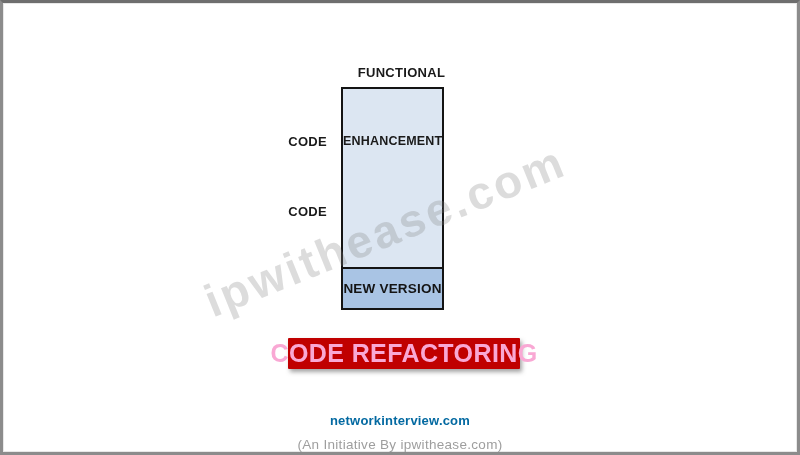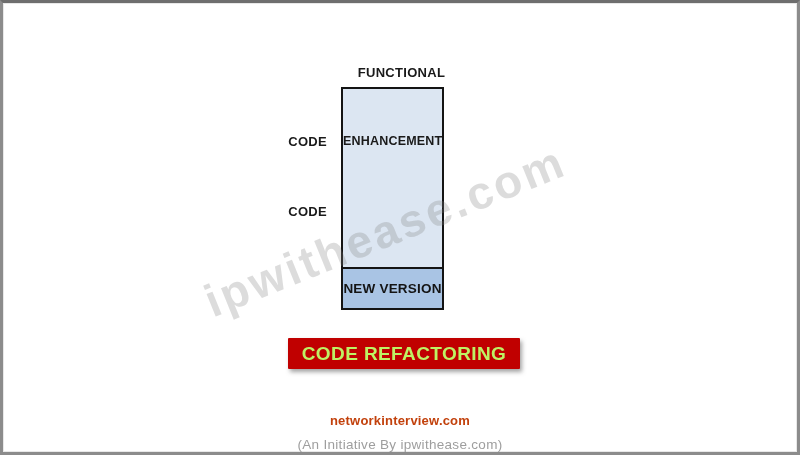--- a/index.html
+++ b/index.html
@@ -94,34 +94,34 @@
     width: 232px; height: 31px;
     background: #c00000;
     border-radius: 1px;
     box-shadow: 2px 3px 4px rgba(90, 90, 90, 0.55);
     display: flex;
     align-items: center;
     justify-content: center;
     z-index: 3;
   }
   .banner-text {
-    color: #bef264;
+    color: #f9a8d4;
     font-weight: bold;
-    font-size: 19px;
+    font-size: 25px;
     letter-spacing: 0.4px;
     white-space: nowrap;
   }
 
   .footer-site {
     position: absolute;
     left: 0; top: 410px; width: 100%;
     text-align: center;
     font-weight: bold;
     font-size: 13px;
-    color: #c2410c;
+    color: #0369a1;
     letter-spacing: 0.2px;
   }
   .footer-tagline {
     position: absolute;
     left: 0; top: 426px; width: 100%;
     text-align: center;
     font-size: 13.5px;
     color: #9e9e9e;
     letter-spacing: 0.3px;
     margin-top: 8px;

